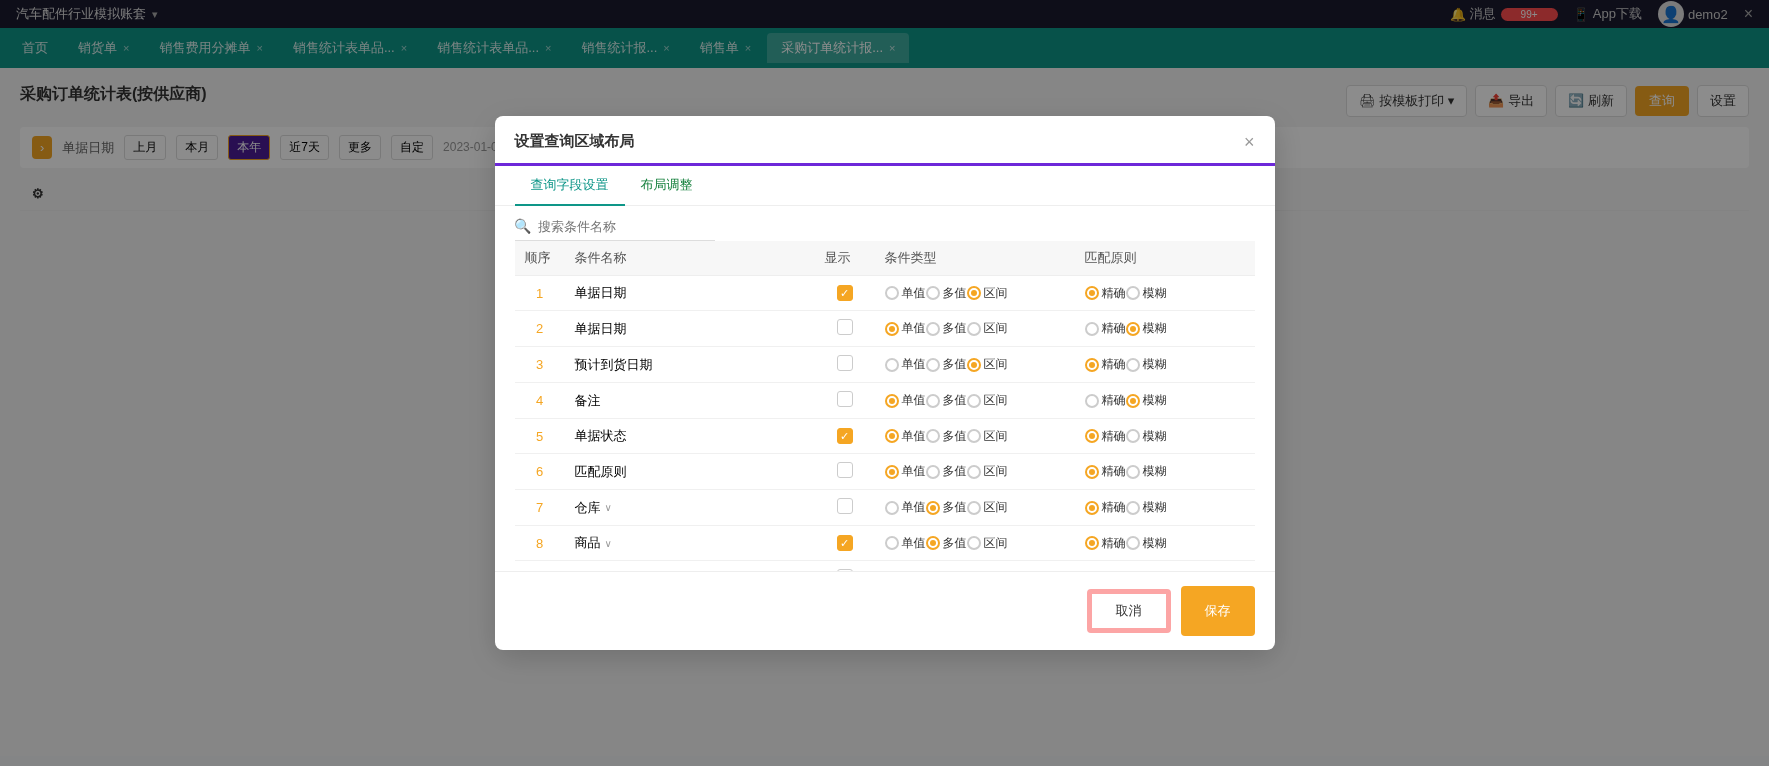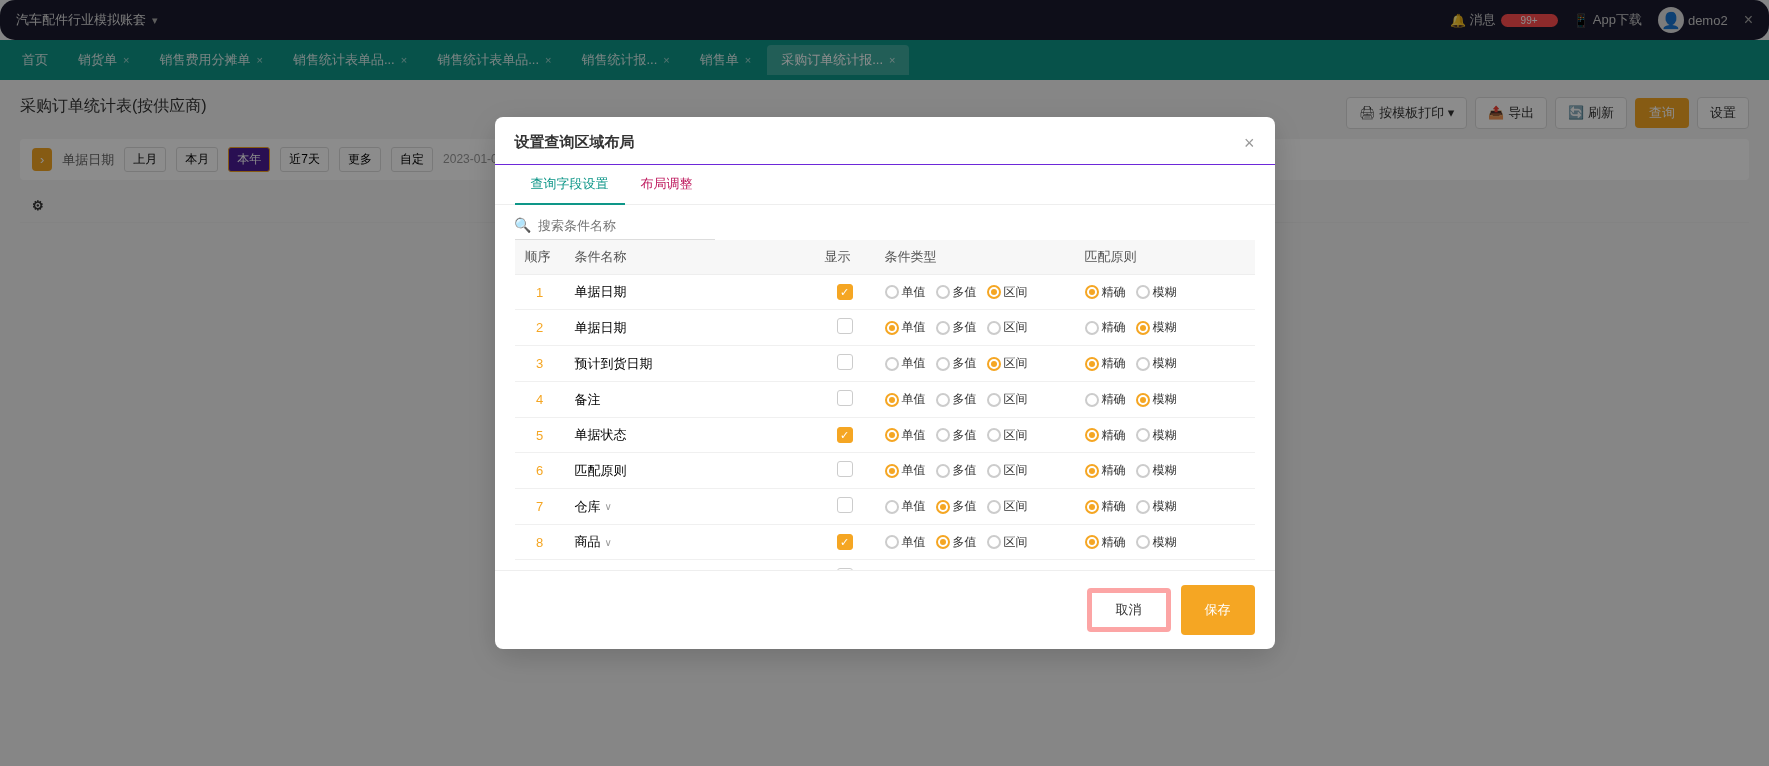--- a/index.html
+++ b/index.html
@@ -1,27 +1,26 @@
 <!DOCTYPE html>
 <html><head>
   <meta charset="utf-8">
   <style>
     * { box-sizing: border-box; margin: 0; padding: 0; }
     body { font-family: 'Microsoft YaHei', Arial, sans-serif; font-size: 13px; background: #f0f2f5; overflow: hidden; }
 
     
     .top-bar {
       background: #1a1a2e;
-      height: 40px;
+      height: 28px;
       display: flex;
       align-items: center;
       justify-content: space-between;
       padding: 0 16px;
       color: #ccc;
-      border-radius: 15px;
     }
     .top-bar-left { font-size: 13px; color: #ddd; display: flex; align-items: center; gap: 6px; }
     .top-bar-right { display: flex; align-items: center; gap: 16px; font-size: 13px; }
     .top-bar-right .badge { background: #ff4d4f; color: white; border-radius: 10px; padding: 1px 20px; font-size: 10px; margin-left: 2px; }
     .close-top { color: #aaa; cursor: pointer; font-size: 16px; }
 
     
     .nav-tabs {
       background: #0e9688;
       height: 40px;
@@ -44,21 +43,21 @@
       background: rgba(255,255,255,0.2);
       color: white;
     }
     .nav-tab .tab-close { font-size: 11px; opacity: 0.7; }
 
     
     .page-content {
       padding: 16px 20px;
       position: relative;
     }
-    .page-title { font-size: 16px; font-weight: normal; color: #333; margin-bottom: 12px; }
+    .page-title { font-size: 16px; font-weight: bold; color: #333; margin-bottom: 12px; }
     .btn-orange {
       background: #f5a623;
       color: white;
       border: none;
       border-radius: 4px;
       padding: 6px 14px;
       cursor: pointer;
       font-size: 13px;
     }
     .btn-white {
@@ -123,36 +122,36 @@
       max-height: 680px;
       box-shadow: 0 8px 32px rgba(0,0,0,0.18);
       display: flex;
       flex-direction: column;
     }
     .dialog-header {
       display: flex;
       align-items: center;
       justify-content: space-between;
       padding: 16px 20px 12px;
-      border-bottom: 1px solid #6d28d9;
+      border-bottom: 3px solid #6d28d9;
     }
     .dialog-title { font-size: 15px; font-weight: bold; color: #333; }
     .dialog-close { cursor: pointer; color: #999; font-size: 18px; line-height: 1; }
 
     
     .dialog-tabs {
       display: flex;
       padding: 0 20px;
       border-bottom: 1px solid #eee;
     }
     .dialog-tab {
       padding: 10px 16px;
       cursor: pointer;
       font-size: 13px;
-      color: #be185d;
+      color: #15803d;
       border-bottom: 2px solid transparent;
       margin-bottom: -1px;
     }
     .dialog-tab.active {
       color: #0e9688;
       border-bottom-color: #0e9688;
       font-weight: 500;
     }
 
     
@@ -204,21 +203,21 @@
     }
     .dialog-table td { padding: 8px 10px; vertical-align: middle; }
 
     .col-seq { width: 50px; text-align: center; color: #f5a623; }
     .col-name { min-width: 130px; }
     .col-display { width: 60px; text-align: center; }
     .col-type { width: 200px; }
     .col-match { width: 180px; }
 
     
-    .radio-group { display: flex; align-items: center; gap: 10px; }
+    .radio-group { display: flex; align-items: center; }
     .radio-item { display: flex; align-items: center; gap: 3px; cursor: pointer; }
     .radio-circle {
       width: 14px; height: 14px; border-radius: 50%;
       border: 2px solid #ccc;
       display: inline-flex; align-items: center; justify-content: center;
       background: white;
       flex-shrink: 0;
     }
     .radio-circle.checked {
       border-color: #f5a623;

